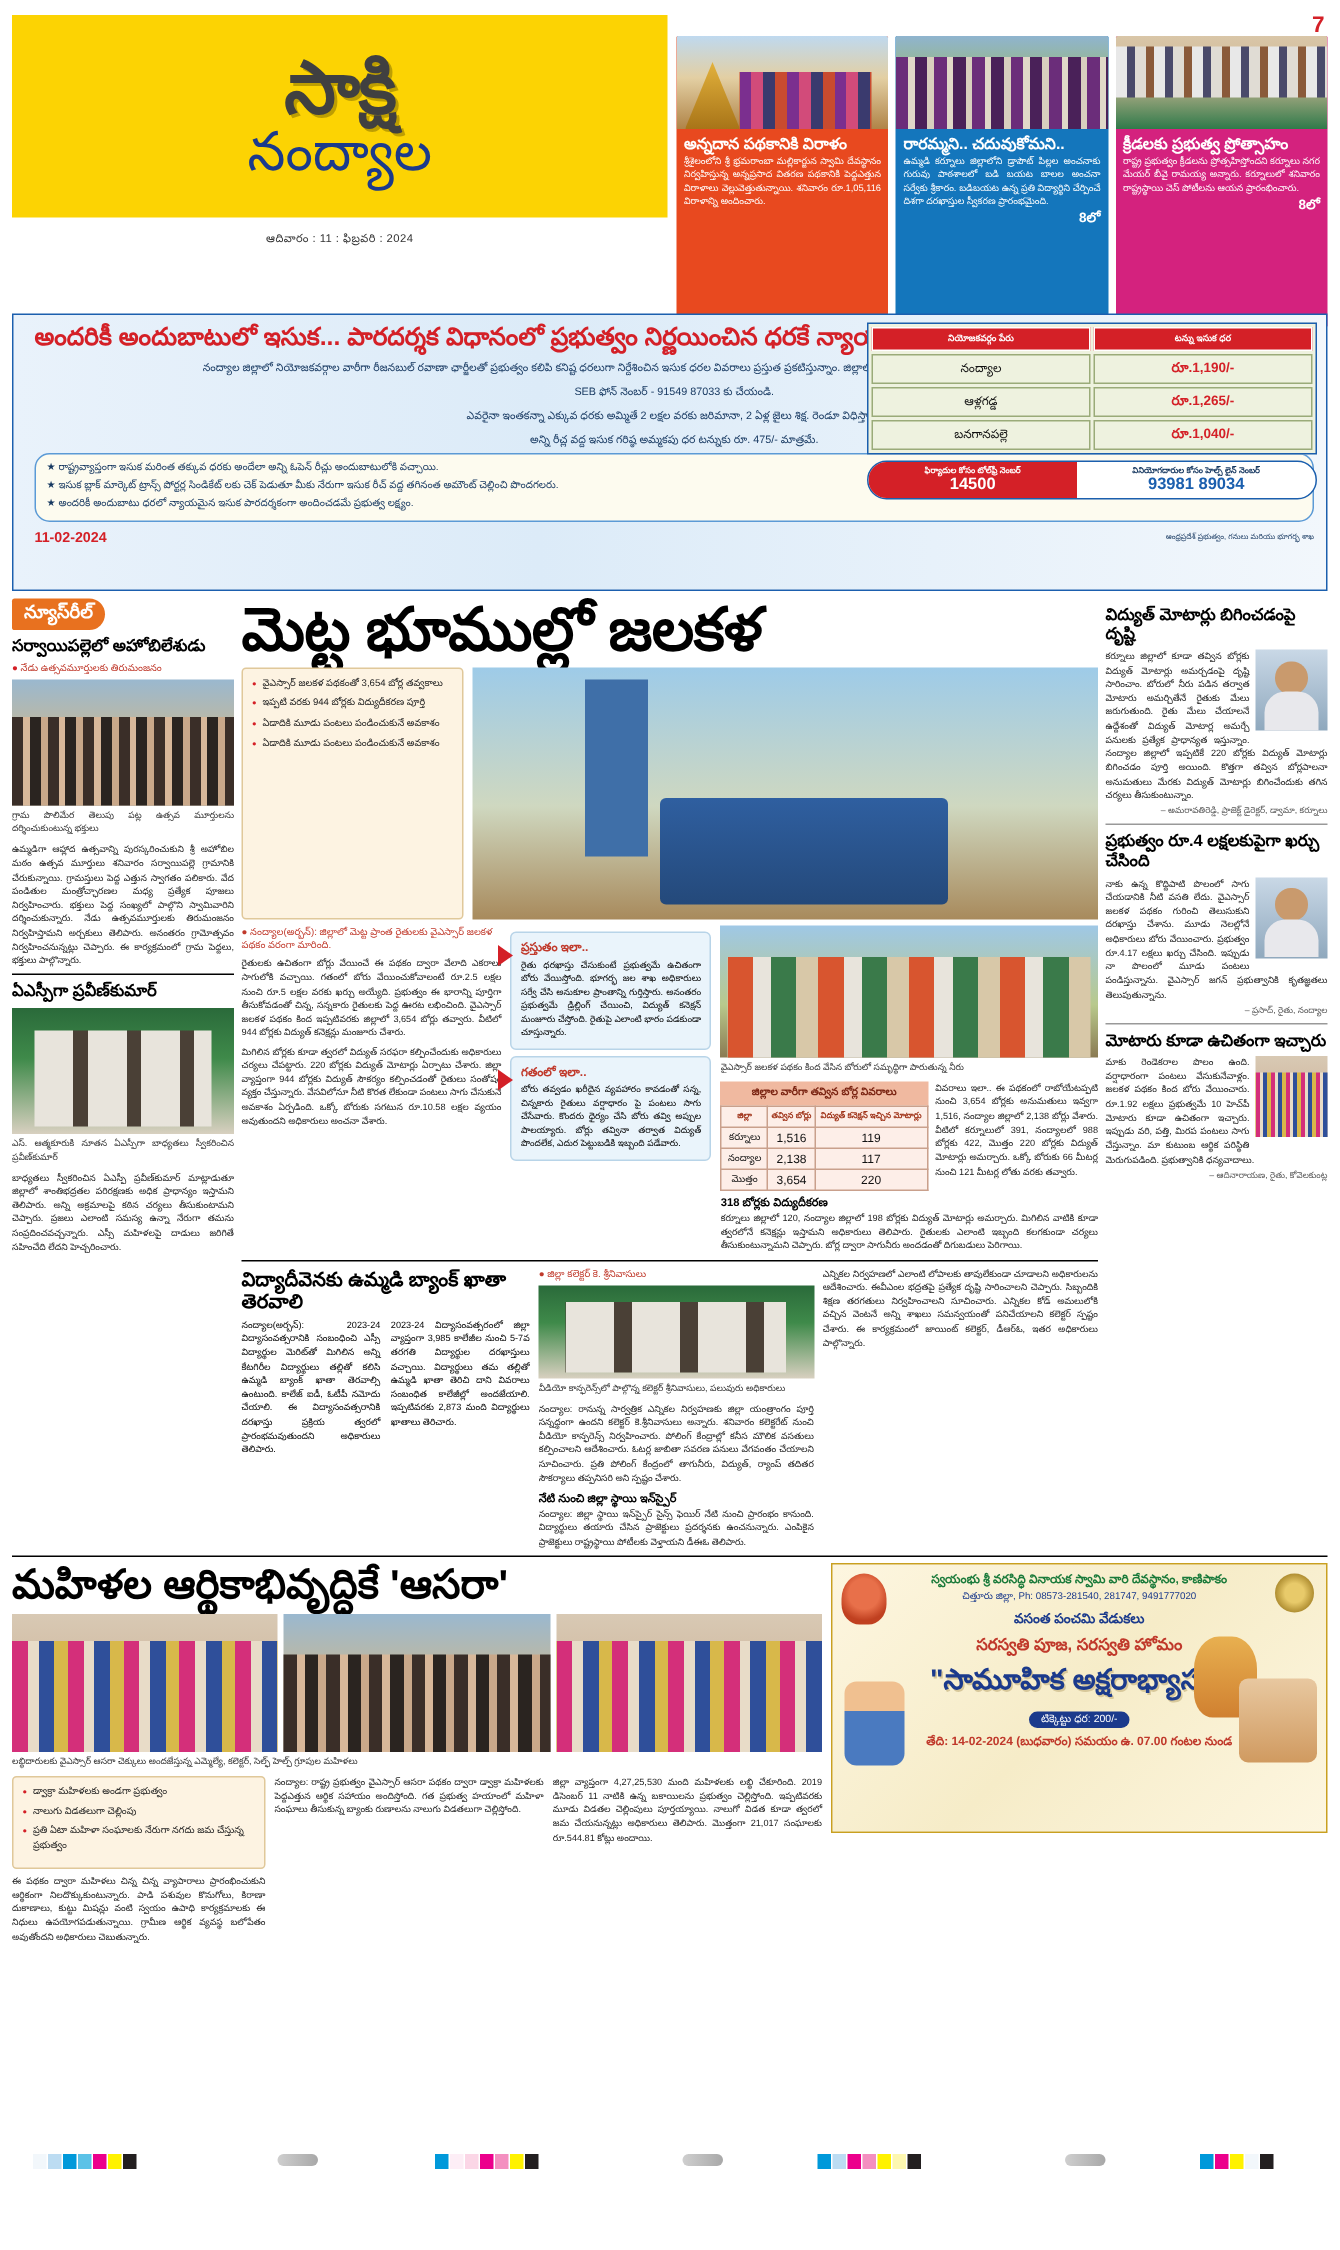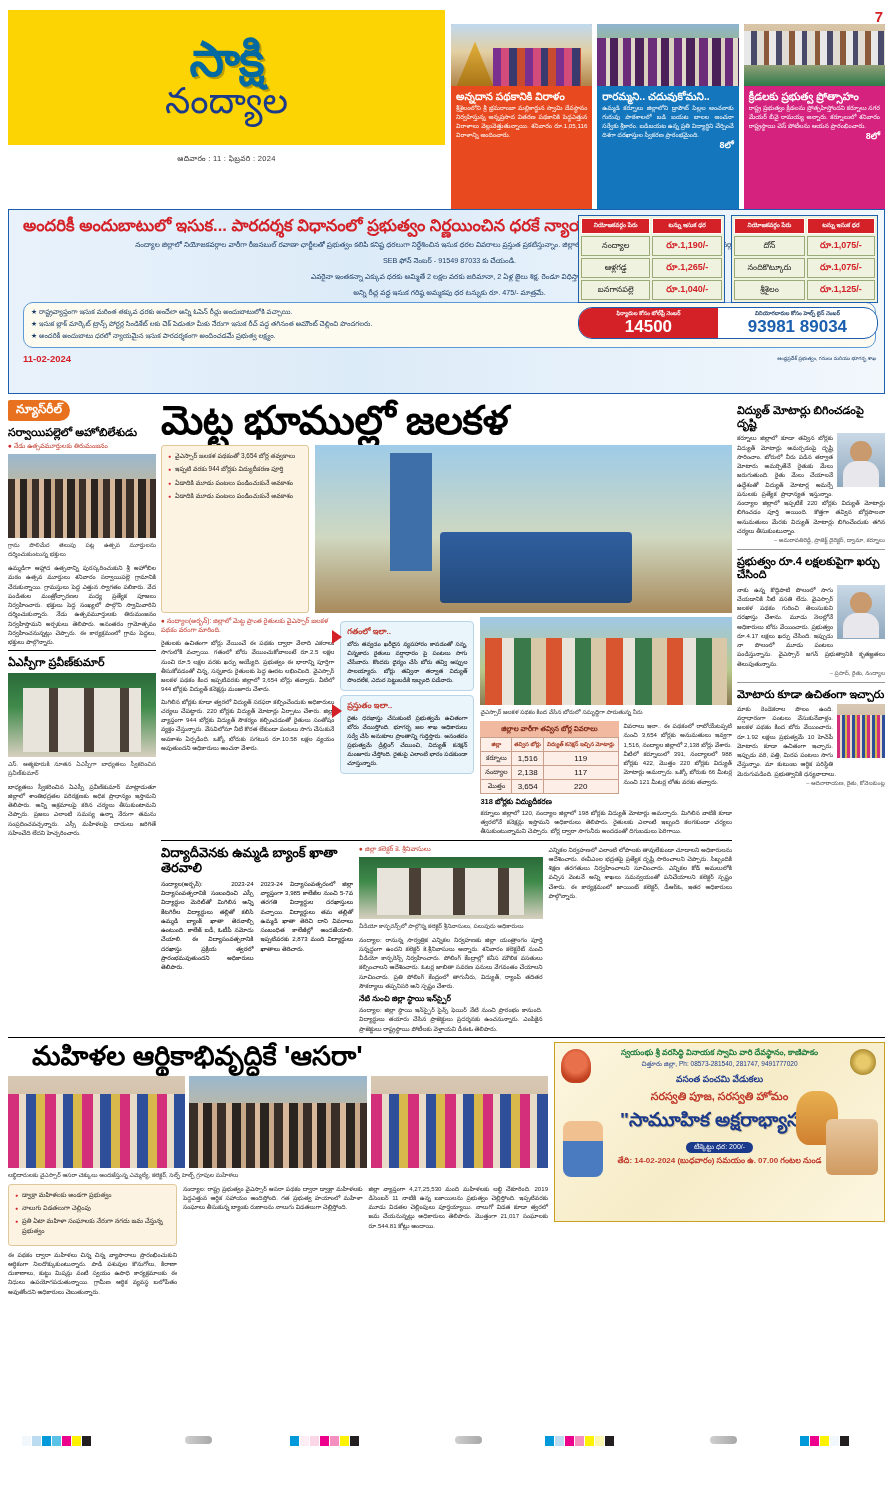--- a/index.html
+++ b/index.html
@@ -13,21 +13,21 @@
   .page { width: 893px; height: 1500px; position: relative; padding: 0 8px; }
 
   
   .masthead { display: flex; gap: 6px; padding-top: 10px; height: 205px; }
   .masthead-left { width: 437px; position: relative; }
   .logo-band {
     background: #fcd303; height: 135px; width: 100%;
     display: flex; flex-direction: column; align-items: center; justify-content: center;
   }
   .logo-main {
-    color: #0369a1; font-size: 49px; font-weight: bold; line-height: 1;
+    color: #404040; font-size: 49px; font-weight: bold; line-height: 1;
     letter-spacing: -1px; text-shadow: 2px 2px 0 rgba(0,0,0,.25);
   }
   .logo-sub { color: #1b3a8c; font-size: 36px; line-height: 1.05; margin-top: -2px; }
   .dateline { text-align: center; font-size: 7.5px; color: #333; padding-top: 9px; letter-spacing: .3px; }
 
   .masthead-right { flex: 1; display: flex; gap: 5px; position: relative; padding-top: 14px; }
   .page-num {
     position: absolute; right: 2px; top: -2px;
     color: #d42027; font-weight: bold; font-size: 15px;
   }
@@ -108,21 +108,21 @@
   .ptable { flex:1; border:1.5px solid #1b5fae; background:#eef2df; }
   .ptable th {
     background:#d42027; color:#fff; font-size:6px; padding:3px 2px; font-weight:bold; border:.5px solid #fff;
   }
   .ptable td { font-size:8px; padding:3px 3px; text-align:center; border:.5px solid #9aab79; color:#111; }
   .ptable td.price { color:#d42027; font-weight:bold; font-size:9px; }
   .phone-row { display:flex; margin-top:4px; border:1.5px solid #1b5fae; border-radius:14px; overflow:hidden; background:#fff; }
   .phone-red { background:#d42027; color:#fff; flex:1; text-align:center; padding:2px; }
   .phone-white { flex:1.15; text-align:center; padding:2px; color:#14365f; }
   .phone-lbl { font-size:5.5px; font-weight:bold; }
-  .phone-num { font-size:17px; font-weight:bold; line-height:1.05; }
+  .phone-num { font-size:11px; font-weight:bold; line-height:1.05; }
   .phone-white .phone-num { color:#1b5fae; }
 
   
   .content { display: flex; gap: 5px; margin-top: 5px; }
   .col-left { width: 148px; }
   .col-mid { flex: 1; }
   .col-right { width: 148px; }
 
   .rule { border-top: 1px solid #000; margin: 4px 0; }
   .rule.thin { border-top: .5px solid #999; }
@@ -311,40 +311,20 @@
             <td class="lbl">ఆళ్లగడ్డ</td>
             <td class="price">రూ.1,265/-</td>
           </tr>
           <tr>
             <td class="lbl">బనగానపల్లె</td>
             <td class="price">రూ.1,040/-</td>
           </tr>
         </tbody>
           </table>
 
-        <table class="ptable">
-          <tbody>
-              <tr>
-            <th>నియోజకవర్గం పేరు</th>
-            <th>టన్ను ఇసుక ధర</th>
-          </tr>
-          <tr>
-            <td class="lbl">దోన్</td>
-            <td class="price">రూ.1,075/-</td>
-          </tr>
-          <tr>
-            <td class="lbl">నందికొట్కూరు</td>
-            <td class="price">రూ.1,075/-</td>
-          </tr>
-          <tr>
-            <td class="lbl">శ్రీశైలం</td>
-            <td class="price">రూ.1,125/-</td>
-          </tr>
-        </tbody>
-          </table>
       </div>
 
       <div class="phone-row">
         <div class="phone-red">
           <div class="phone-lbl">ఫిర్యాదుల కోసం టోల్‌ఫ్రీ నెంబర్</div>
           <div class="phone-num">14500</div>
         </div>
         <div class="phone-white">
           <div class="phone-lbl">వినియోగదారుల కోసం హెల్ప్ లైన్ నెంబర్</div>
           <div class="phone-num">93981 89034</div>
@@ -392,27 +372,27 @@
 
       <div style="display:flex; gap:6px; margin-top:4px;">
         <div style="width:31%;">
           <div class="byline">నంద్యాల(అర్బన్): జిల్లాలో మెట్ట ప్రాంత రైతులకు వైఎస్సార్ జలకళ పథకం వరంగా మారింది.</div>
           <div class="body-text">రైతులకు ఉచితంగా బోర్లు వేయించే ఈ పథకం ద్వారా వేలాది ఎకరాలు సాగులోకి వచ్చాయి. గతంలో బోరు వేయించుకోవాలంటే రూ.2.5 లక్షల నుంచి రూ.5 లక్షల వరకు ఖర్చు అయ్యేది. ప్రభుత్వం ఈ భారాన్ని పూర్తిగా తీసుకోవడంతో చిన్న, సన్నకారు రైతులకు పెద్ద ఊరట లభించింది. వైఎస్సార్ జలకళ పథకం కింద ఇప్పటివరకు జిల్లాలో 3,654 బోర్లు తవ్వారు. వీటిలో 944 బోర్లకు విద్యుత్ కనెక్షన్లు మంజూరు చేశారు.</div>
           <div class="body-text" style="margin-top:3px;">మిగిలిన బోర్లకు కూడా త్వరలో విద్యుత్ సరఫరా కల్పించేందుకు అధికారులు చర్యలు చేపట్టారు. 220 బోర్లకు విద్యుత్ మోటార్లు ఏర్పాటు చేశారు. జిల్లా వ్యాప్తంగా 944 బోర్లకు విద్యుత్ సౌకర్యం కల్పించడంతో రైతులు సంతోషం వ్యక్తం చేస్తున్నారు. వేసవిలోనూ నీటి కొరత లేకుండా పంటలు సాగు చేసుకునే అవకాశం ఏర్పడింది. ఒక్కో బోరుకు సగటున రూ.10.58 లక్షల వ్యయం అవుతుందని అధికారులు అంచనా వేశారు.</div>
         </div>
         <div style="width:24%;">
           <div class="callout">
             <span class="arrow-l"></span>
+            <div class="callout-title">ప్రస్తుతం ఇలా..</div>
+            <div class="callout-body">రైతు ధరఖాస్తు చేసుకుంటే ప్రభుత్వమే ఉచితంగా బోరు వేయిస్తోంది. భూగర్భ జల శాఖ అధికారులు సర్వే చేసి అనుకూల ప్రాంతాన్ని గుర్తిస్తారు. అనంతరం ప్రభుత్వమే డ్రిల్లింగ్ చేయించి, విద్యుత్ కనెక్షన్ మంజూరు చేస్తోంది. రైతుపై ఎలాంటి భారం పడకుండా చూస్తున్నారు.</div>
+          </div>
+          <div class="callout">
+            <span class="arrow-l"></span>
             <div class="callout-title">గతంలో ఇలా..</div>
             <div class="callout-body">బోరు తవ్వడం ఖరీదైన వ్యవహారం కావడంతో సన్న, చిన్నకారు రైతులు వర్షాధారం పై పంటలు సాగు చేసేవారు. కొందరు ధైర్యం చేసి బోరు తవ్వి అప్పుల పాలయ్యారు. బోర్లు తవ్వినా తర్వాత విద్యుత్ పొందలేక, ఎదుర పెట్టుబడికి ఇబ్బంది పడేవారు.</div>
-          </div>
-          <div class="callout">
-            <span class="arrow-l"></span>
-            <div class="callout-title">ప్రస్తుతం ఇలా..</div>
-            <div class="callout-body">రైతు ధరఖాస్తు చేసుకుంటే ప్రభుత్వమే ఉచితంగా బోరు వేయిస్తోంది. భూగర్భ జల శాఖ అధికారులు సర్వే చేసి అనుకూల ప్రాంతాన్ని గుర్తిస్తారు. అనంతరం ప్రభుత్వమే డ్రిల్లింగ్ చేయించి, విద్యుత్ కనెక్షన్ మంజూరు చేస్తోంది. రైతుపై ఎలాంటి భారం పడకుండా చూస్తున్నారు.</div>
           </div>
         </div>
         <div style="width:45%;">
           <div style="height:88px; margin-bottom:3px;">
               <div class="ph farmers"></div>
             </div>
           <div class="cap">వైఎస్సార్ జలకళ పథకం కింద వేసిన బోరులో సమృద్ధిగా పారుతున్న నీరు</div>
           <div style="display:flex; gap:5px;">
             <table class="dtable" style="width:56%;">
               <caption>జిల్లాల వారీగా తవ్విన బోర్ల వివరాలు</caption>
@@ -500,21 +480,21 @@
           <div class="ph women"></div>
         </div>
       <div class="body-text">మాకు రెండెకరాల పొలం ఉంది. వర్షాధారంగా పంటలు వేసుకునేవాళ్లం. జలకళ పథకం కింద బోరు వేయించారు. రూ.1.92 లక్షలు ప్రభుత్వమే 10 హెచ్‌పీ మోటారు కూడా ఉచితంగా ఇచ్చారు. ఇప్పుడు వరి, పత్తి, మిరప పంటలు సాగు చేస్తున్నాం. మా కుటుంబ ఆర్థిక పరిస్థితి మెరుగుపడింది. ప్రభుత్వానికి ధన్యవాదాలు.</div>
       <div style="font-size:5.8px; text-align:right; color:#555; margin:2px 0 4px;">– ఆదినారాయణ, రైతు, కోవెలకుంట్ల</div>
     </div>
   </div>
 
   <div class="rule"></div>
   <div style="display:flex; gap:6px;">
     <div style="width:62%;">
-      <h2 class="big-head" style="font-size:27px;margin-left:24px;">మహిళల ఆర్థికాభివృద్ధికే 'ఆసరా'</h2>
+      <h2 class="big-head" style="font-size:27px;">మహిళల ఆర్థికాభివృద్ధికే 'ఆసరా'</h2>
       <div style="display:flex; gap:4px; height:92px; margin-bottom:3px;">
         <div style="flex:1;">
             <div class="ph women"></div>
           </div>
         <div style="flex:1;">
             <div class="ph crowd"></div>
           </div>
         <div style="flex:1;">
             <div class="ph women"></div>
           </div>

